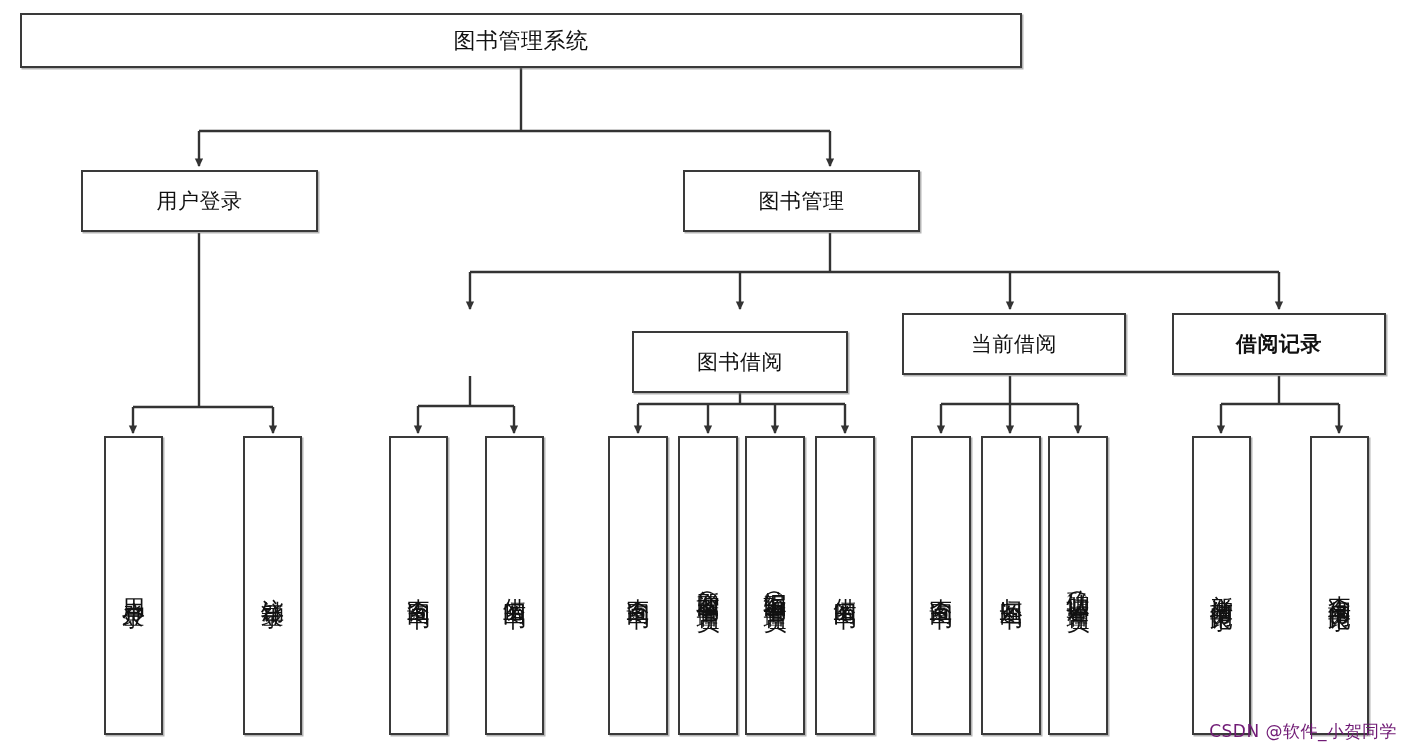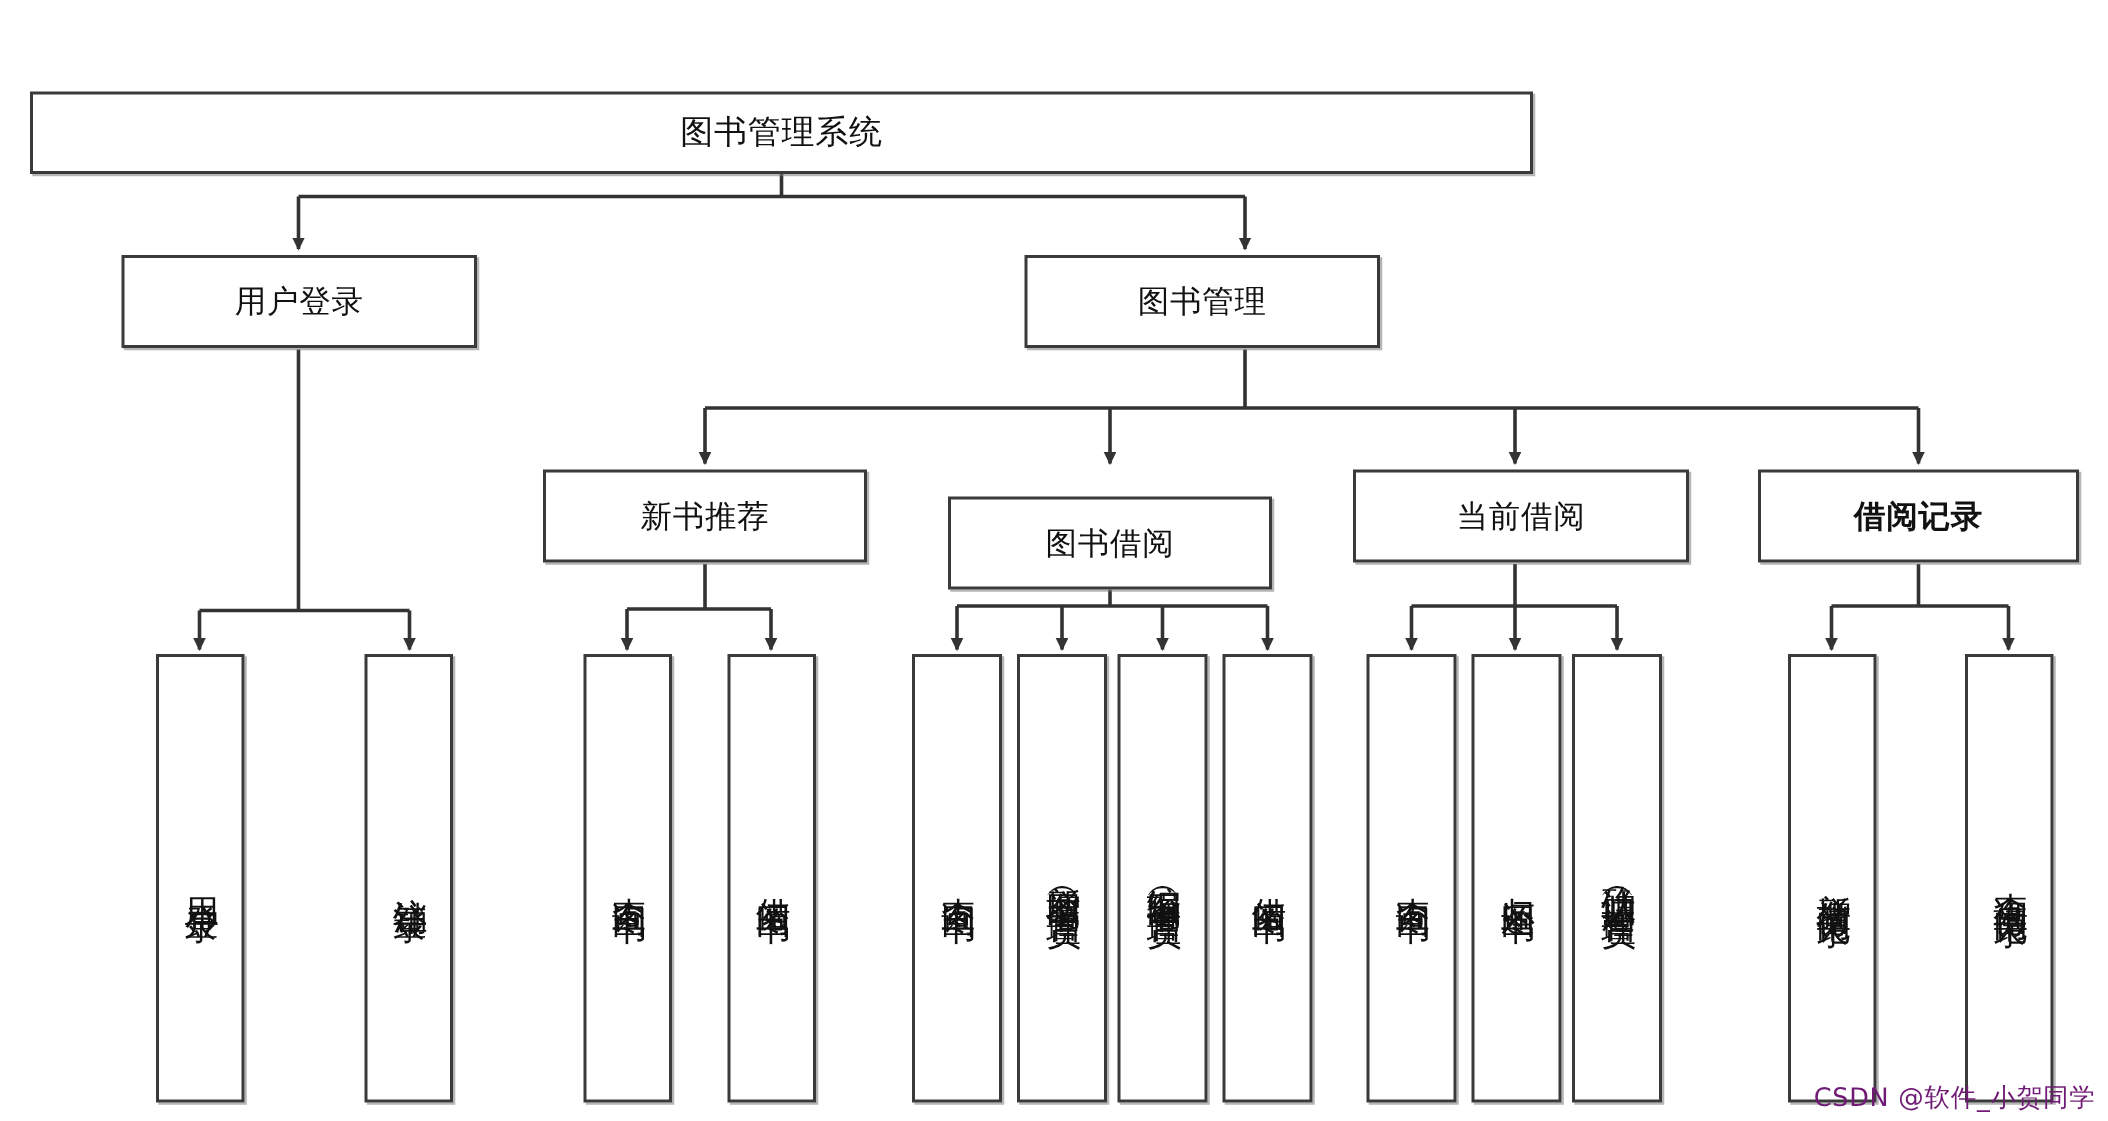--- a/index.html
+++ b/index.html
@@ -124,34 +124,31 @@
       <path d="M 1010 404 L 1010 433" marker-end="url(#arrowhead)"></path>
       <path d="M 1078 404 L 1078 433" marker-end="url(#arrowhead)"></path>
 
       <path d="M 1279 376 L 1279 404"></path>
       <path d="M 1221 404 L 1339 404"></path>
       <path d="M 1221 404 L 1221 433" marker-end="url(#arrowhead)"></path>
       <path d="M 1339 404 L 1339 433" marker-end="url(#arrowhead)"></path>
     </g>
   </svg>
 
-  <div class="node horiz root" style="left:20px; top:13px; width:1002px; height:55px;margin-top:48px;">
+  <div class="node horiz root" style="left:20px; top:13px; width:1002px; height:55px;">
     <span class="node-label">图书管理系统</span>
   </div>
 
   <div class="node horiz" style="left:81px; top:170px; width:237px; height:62px;">
     <span class="node-label">用户登录</span>
   </div>
   <div class="node horiz" style="left:683px; top:170px; width:237px; height:62px;">
     <span class="node-label">图书管理</span>
   </div>
 
-  <div class="node horiz" style="left:362px; top:313px; width:216px; height:62px;">
-    <span class="node-label">新书推荐</span>
-  </div>
   <div class="node horiz" style="left:632px; top:331px; width:216px; height:62px;align-items:center;">
     <span class="node-label">图书借阅</span>
   </div>
   <div class="node horiz" style="left:902px; top:313px; width:224px; height:62px;">
     <span class="node-label">当前借阅</span>
   </div>
   <div class="node horiz" style="left:1172px; top:313px; width:214px; height:62px;font-weight:bold;">
     <span class="node-label">借阅记录</span>
   </div>
 

